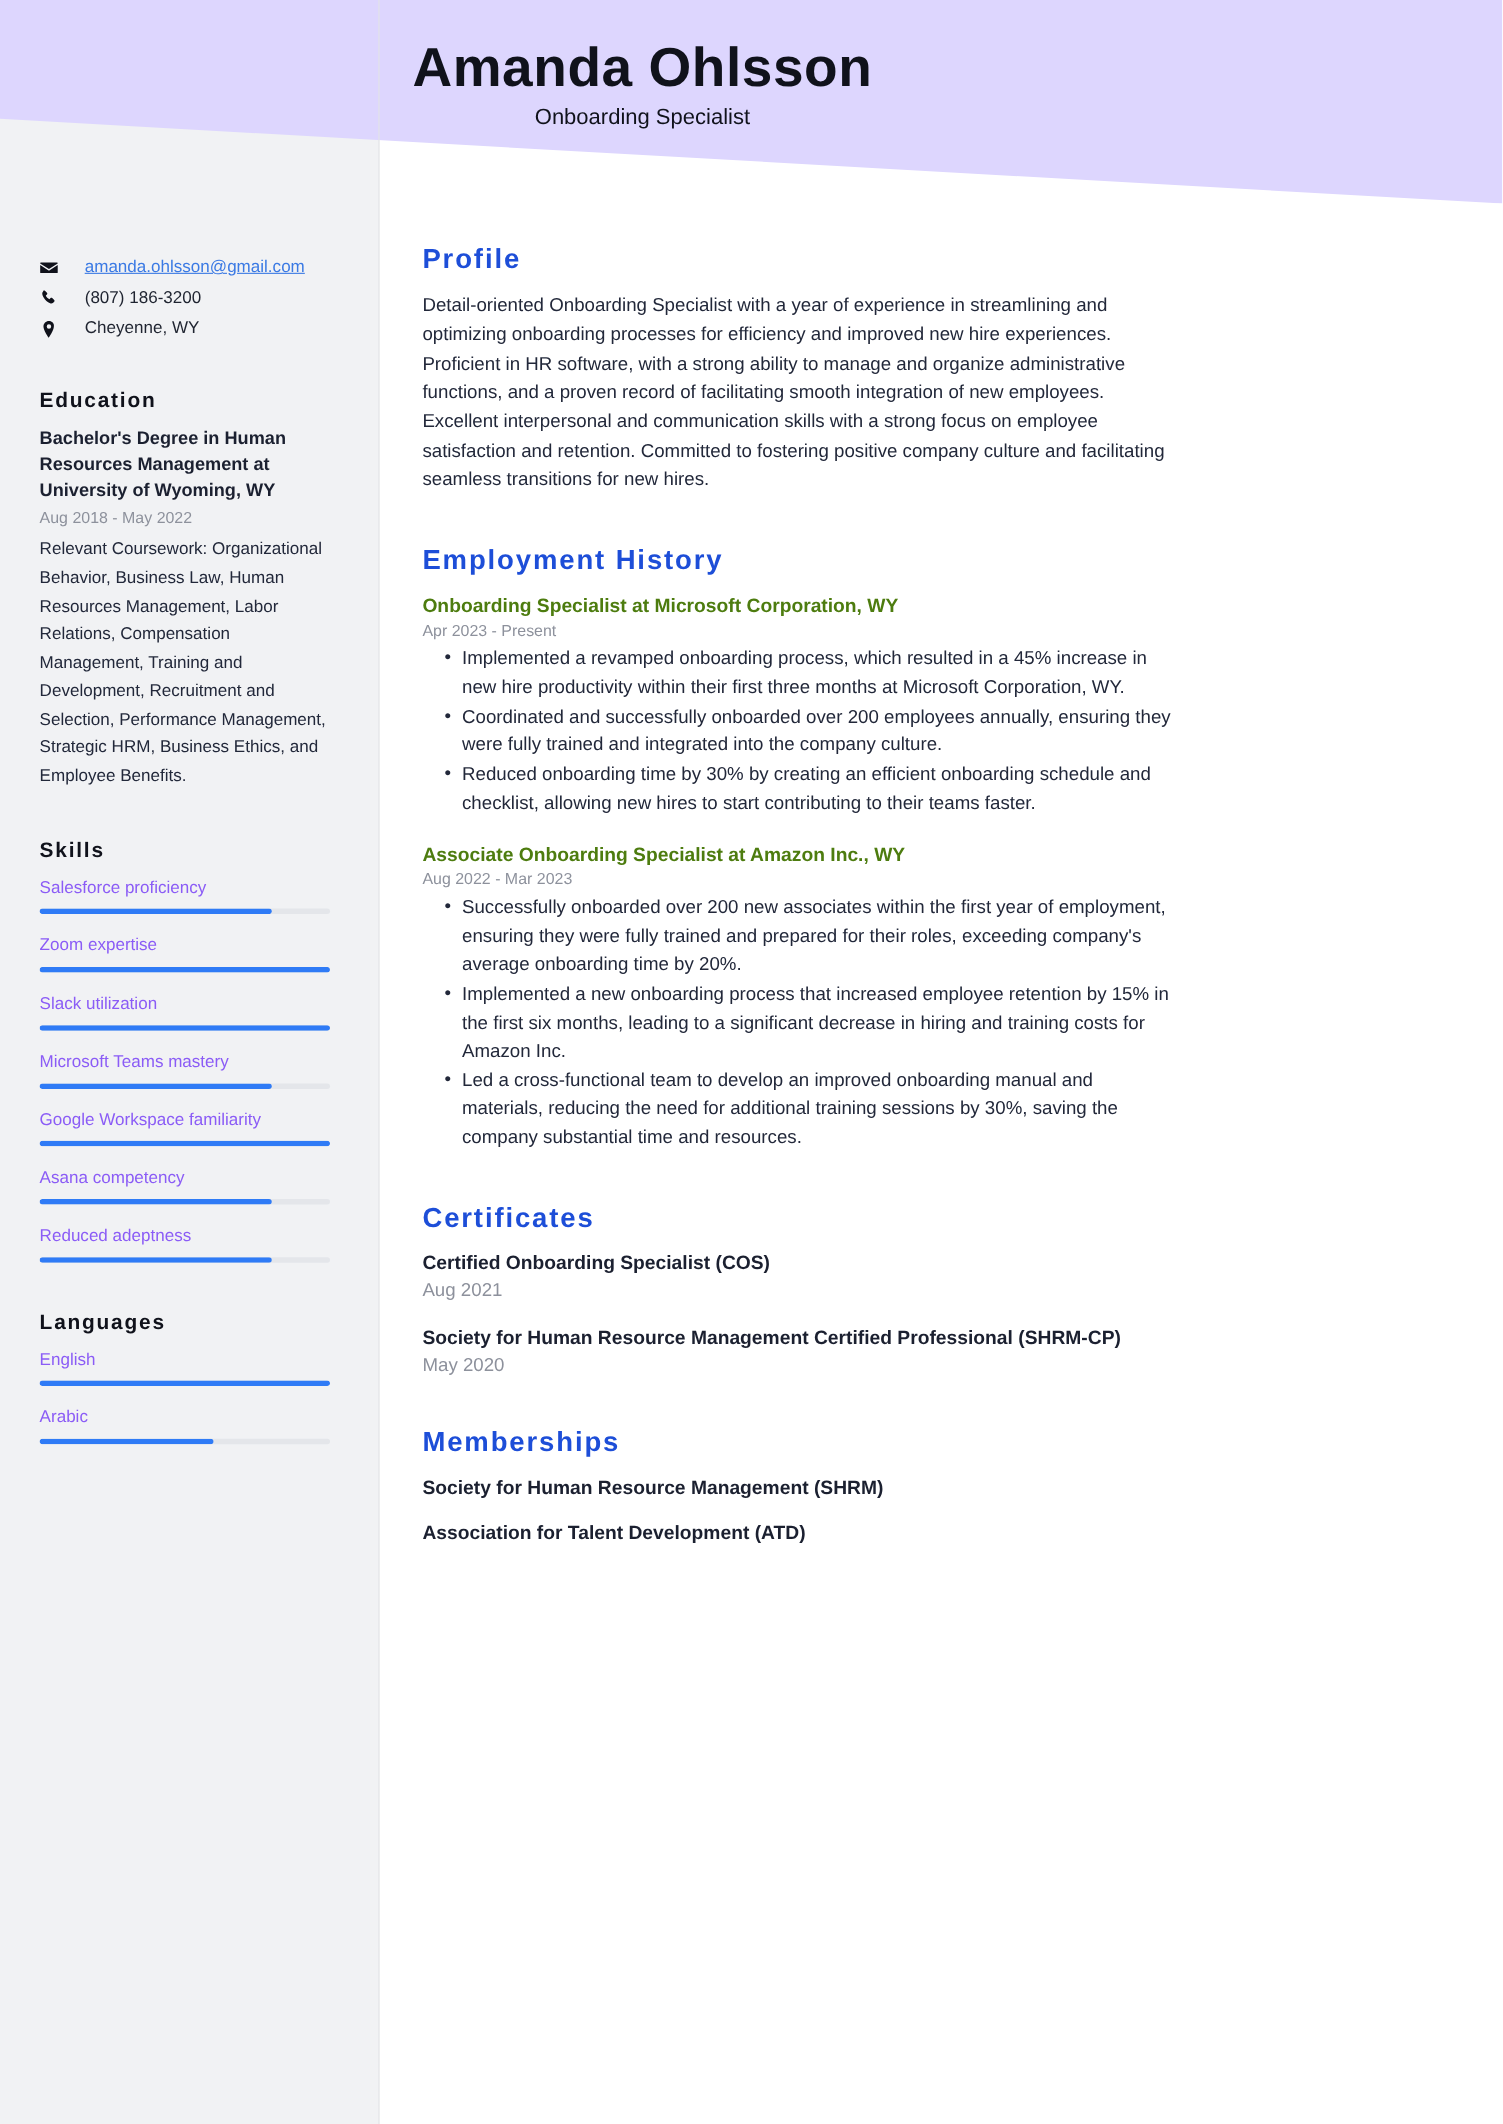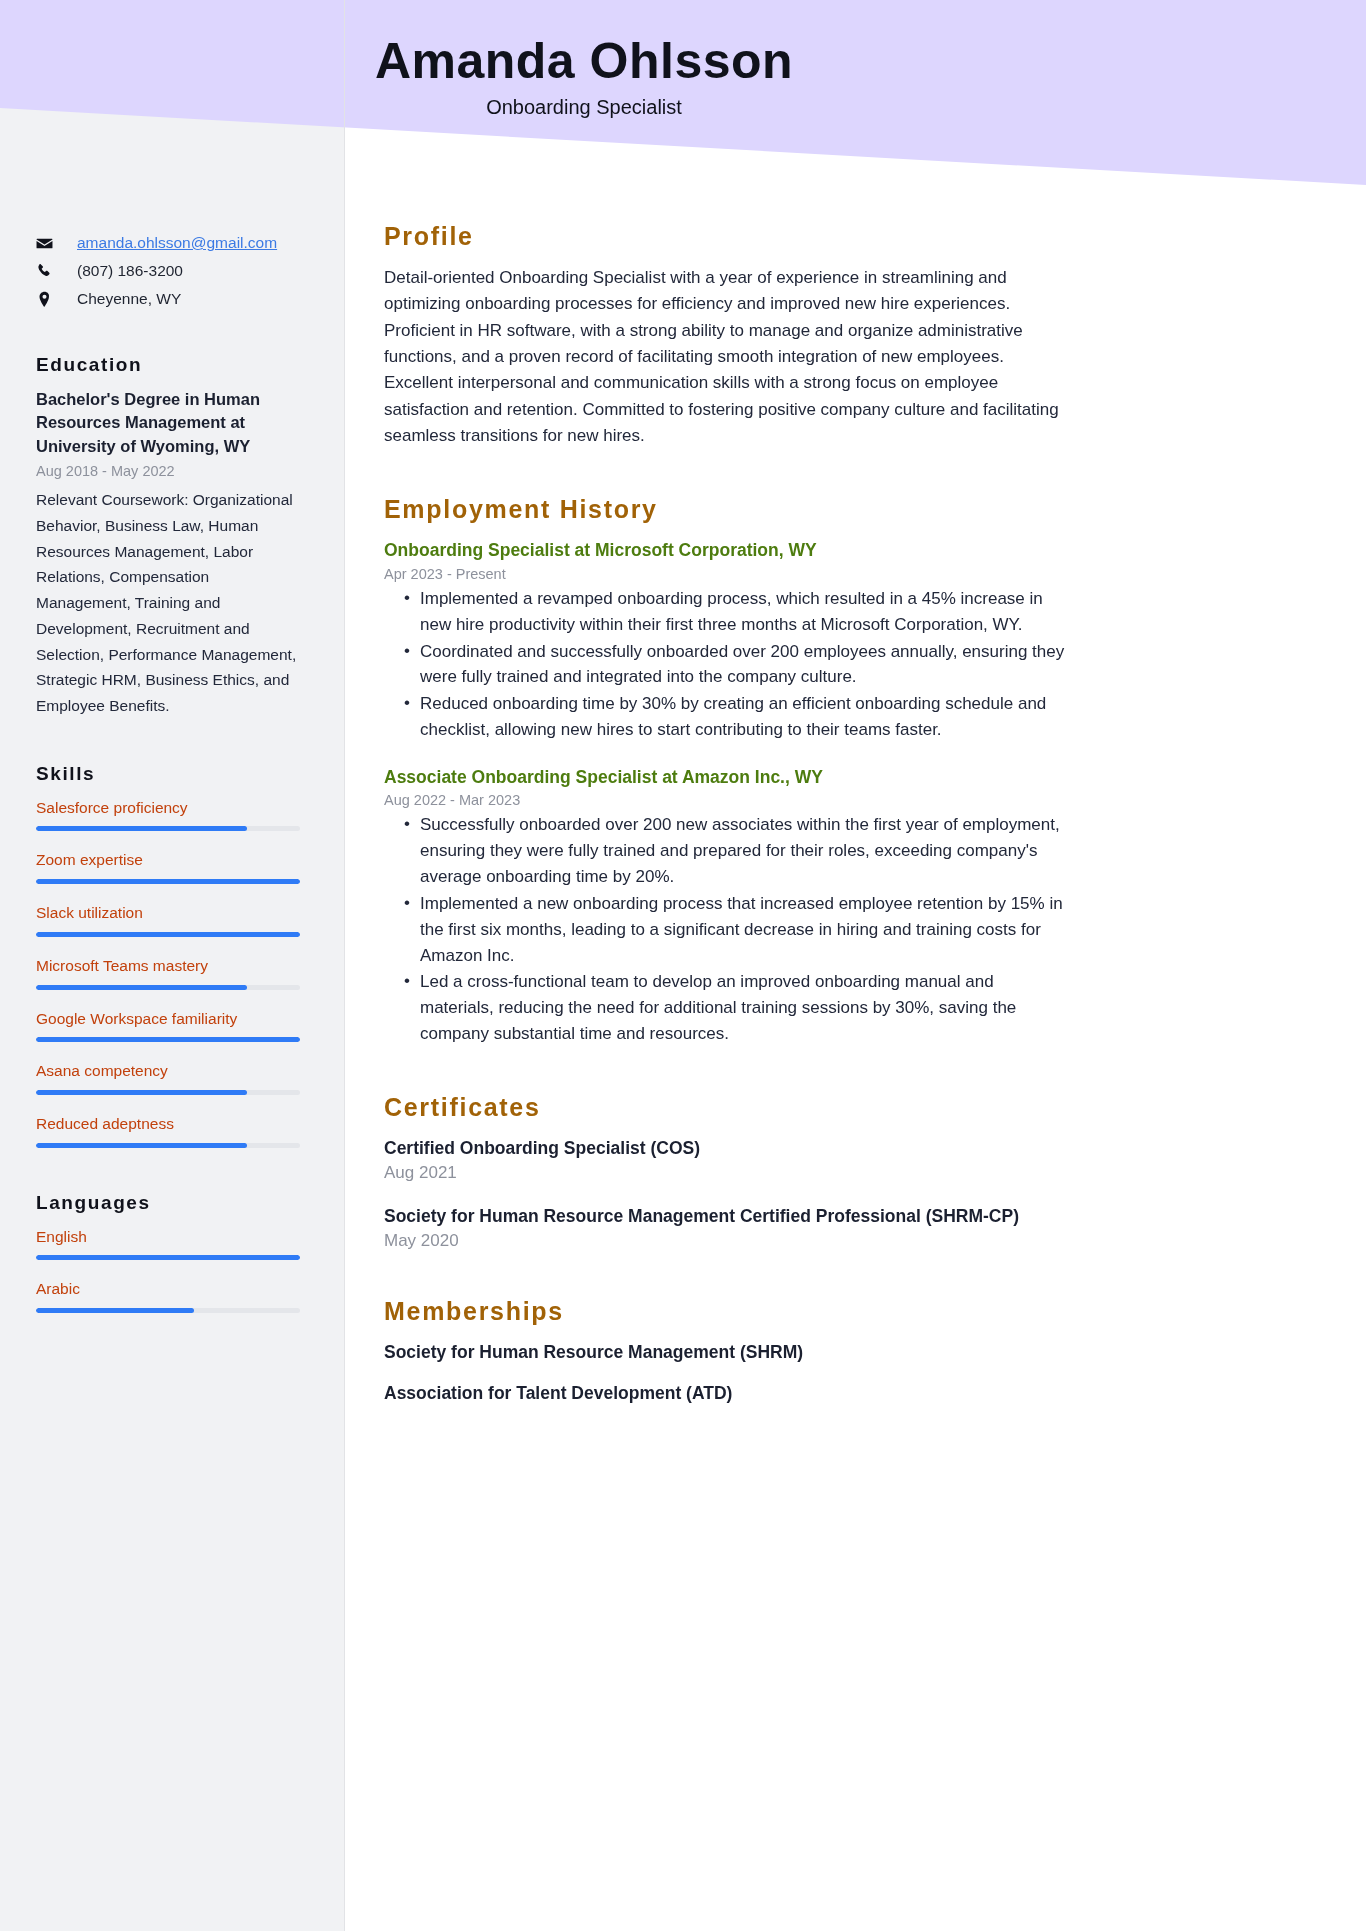--- a/index.html
+++ b/index.html
@@ -158,21 +158,21 @@
     text-decoration: underline;
     font-size: 15.5px;
     line-height: 1.5;
   }
 
   
   .bar-item { margin-bottom: 18px; }
 
   .bar-label {
     font-size: 15.5px;
-    color: #c2410c;
+    color: #8b5cf6;
     line-height: 1.4;
     margin-bottom: 8px;
   }
 
   .bar-track {
     width: 264px;
     height: 5px;
     border-radius: 3px;
     background: #e4e6ea;
     overflow: hidden;
@@ -190,21 +190,21 @@
     left: 345px;
     top: 0;
     width: 1021px;
     padding: 222px 295px 0 39px;
     z-index: 5;
   }
 
   .main-heading {
     font-size: 25px;
     font-weight: 700;
-    color: #a16207;
+    color: #1d4ed8;
     letter-spacing: 1.7px;
     margin-bottom: 14px;
   }
 
   .section + .section { margin-top: 46px; }
 
   .profile-text {
     font-size: 17px;
     color: #22283a;
     line-height: 1.55;

